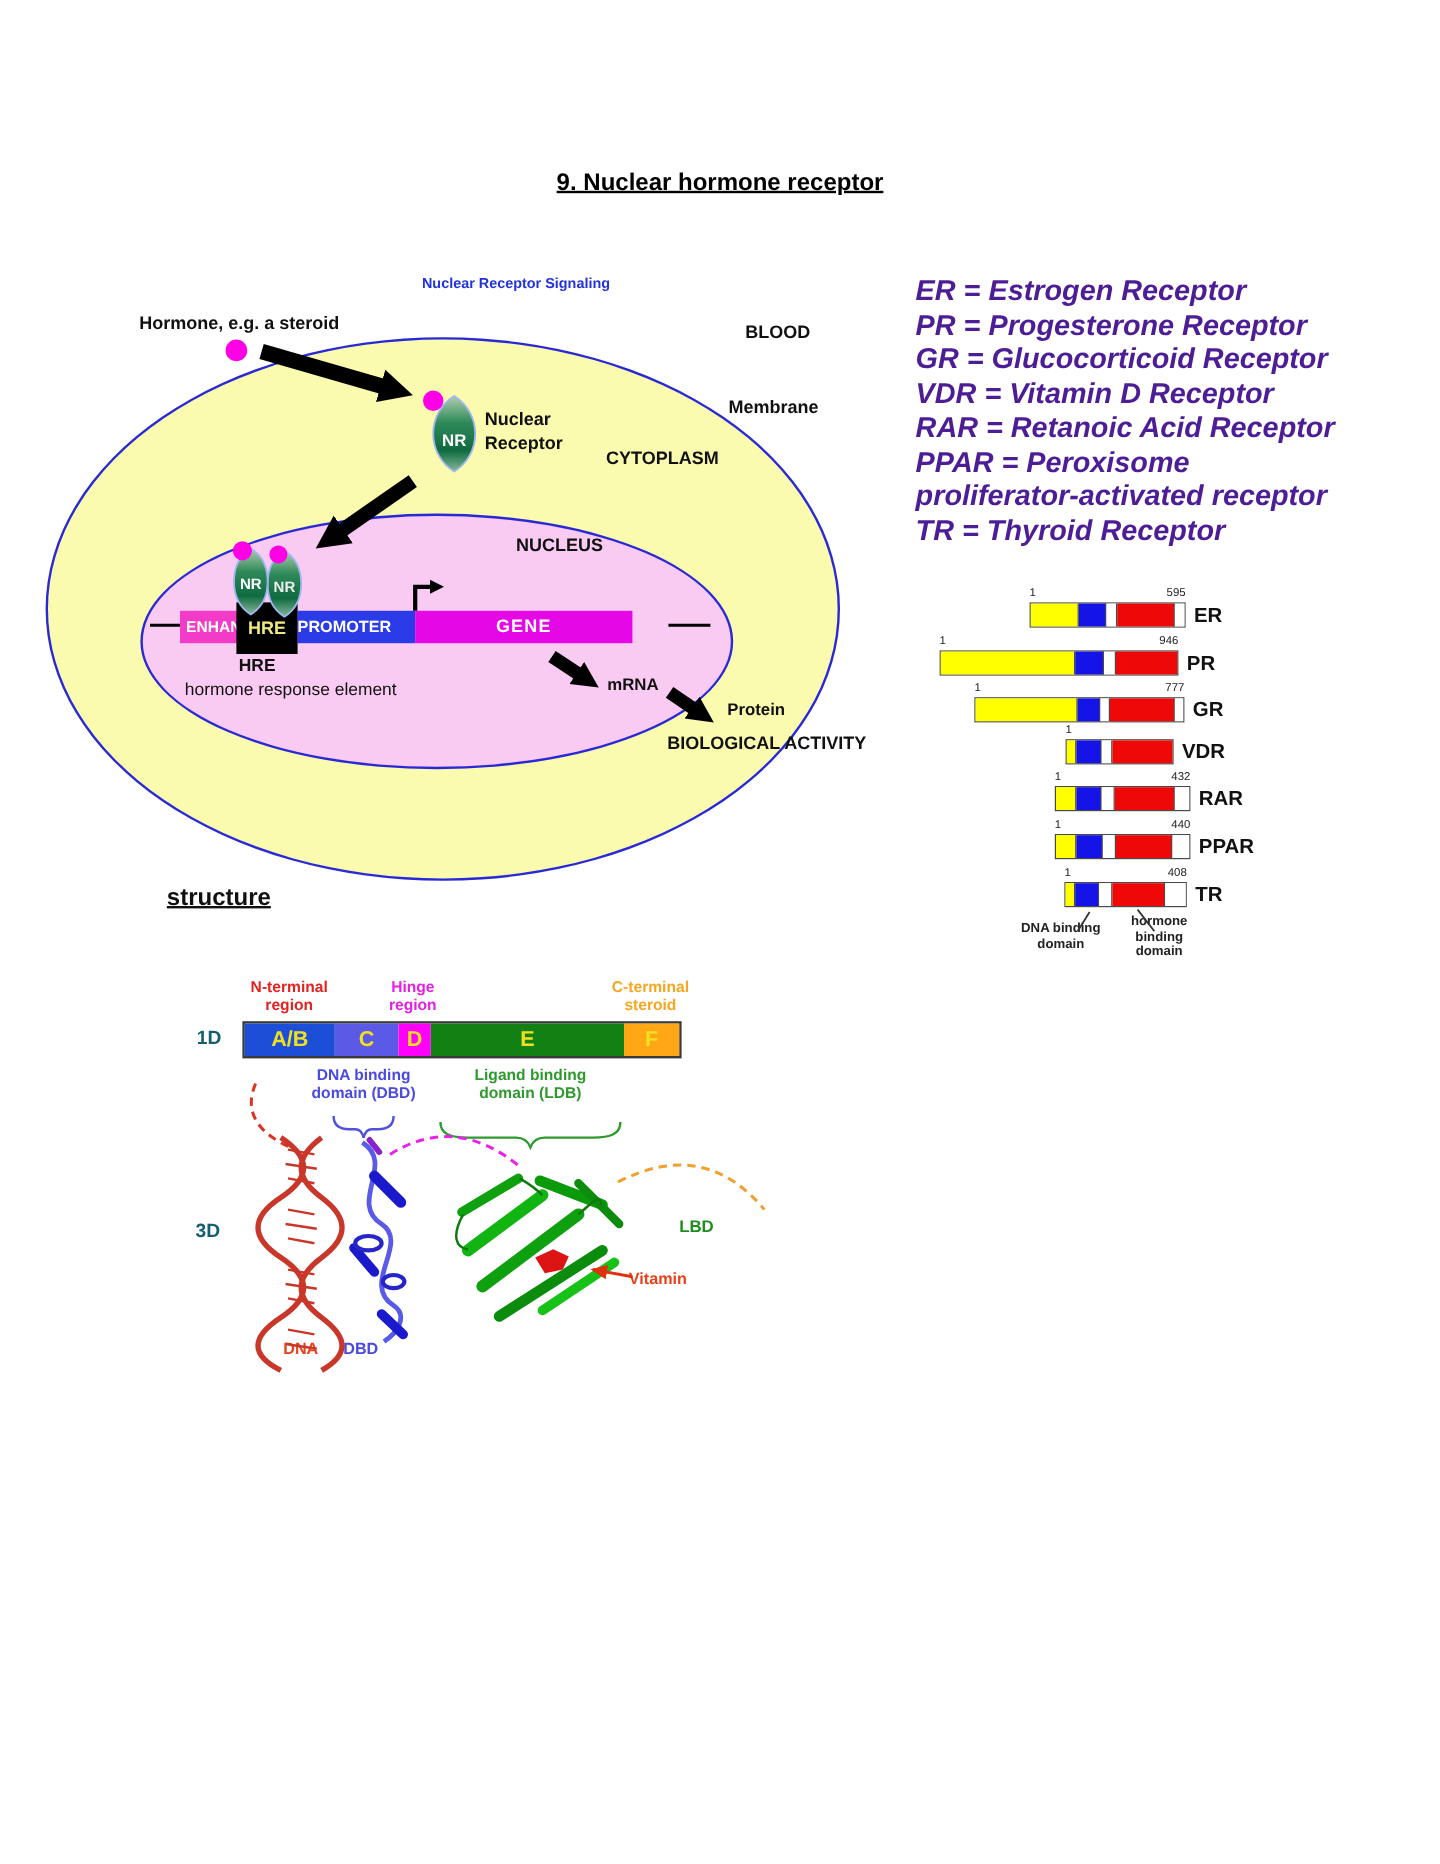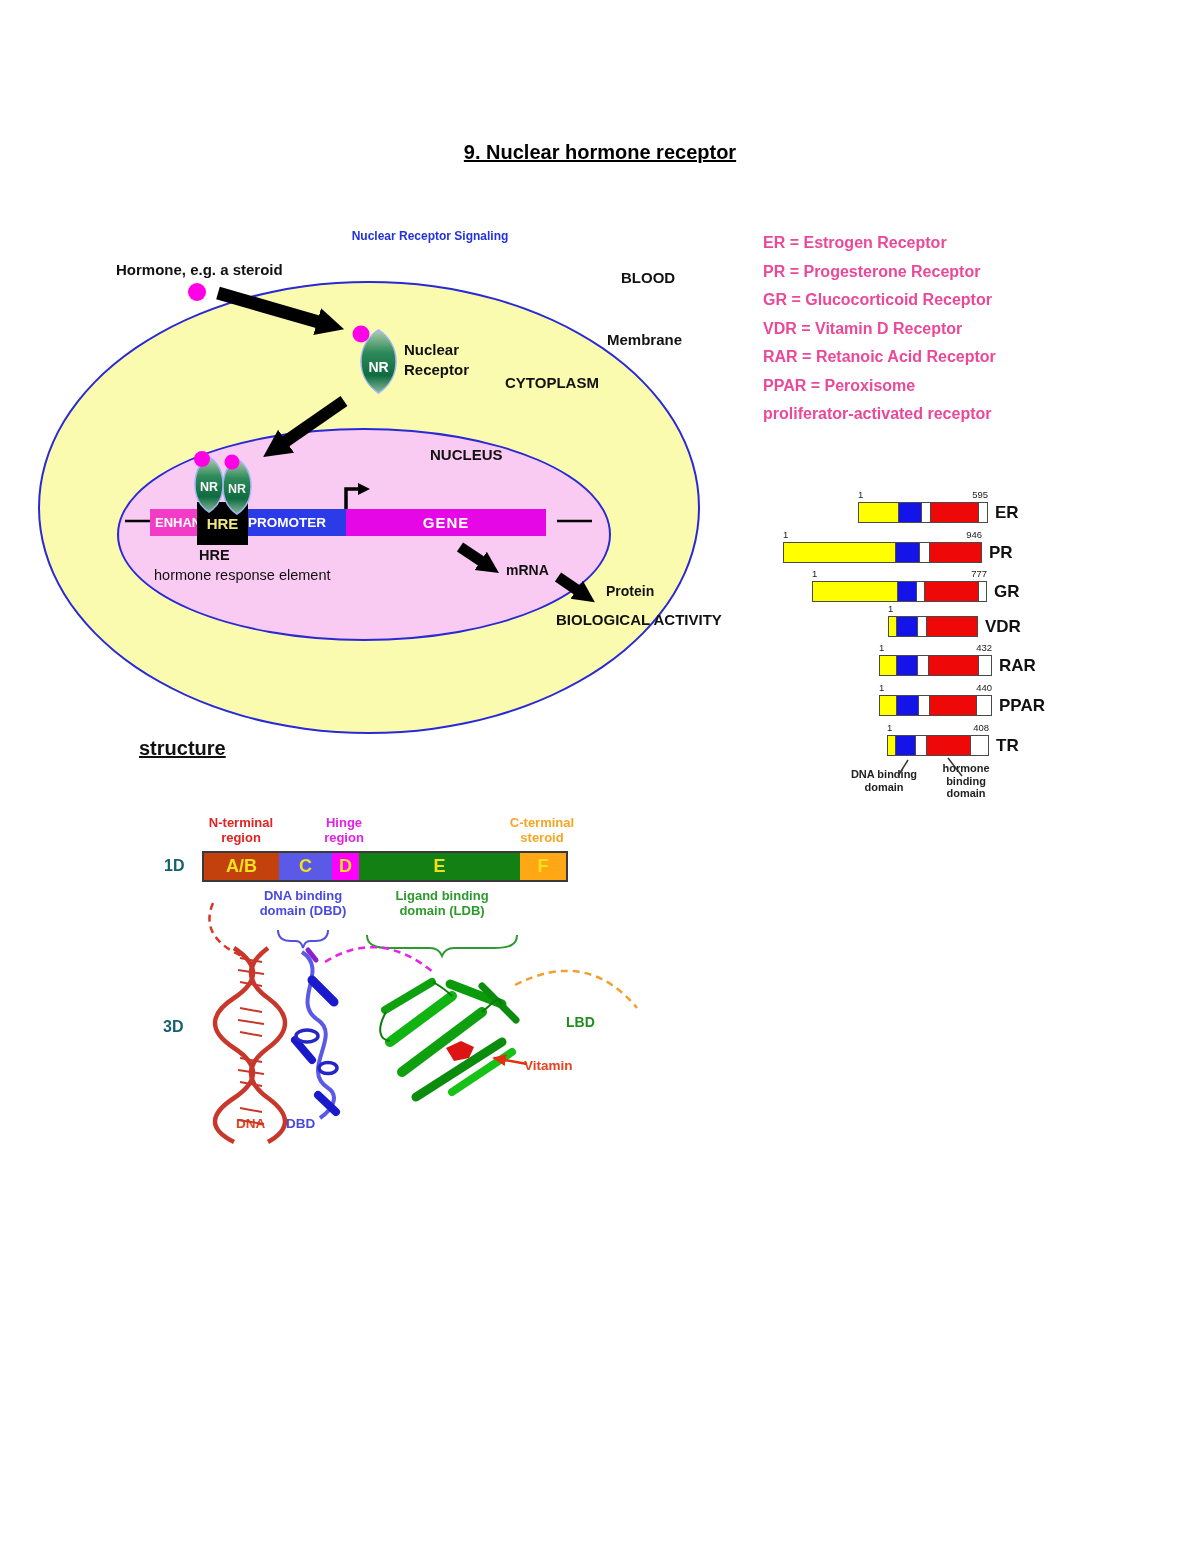--- a/index.html
+++ b/index.html
@@ -8,21 +8,21 @@
   .lab { position:absolute; white-space:pre-line; color:#111; }
   .doc-title { position:absolute; top:141px; left:0; width:1200px; text-align:center;
                font-size:20px; font-weight:bold; text-decoration:underline; color:#000; }
   .cell-ellipse { position:absolute; left:38px; top:281px; width:662px; height:453px;
                   background:#FBFBAF; border:2px solid #2929D6; border-radius:50%; }
   .nucleus-ellipse { position:absolute; left:117px; top:428px; width:494px; height:213px;
                      background:#F9CAF2; border:2px solid #2929D6; border-radius:50%; }
   svg.overlay { position:absolute; }
   .genebar-seg { position:absolute; height:27px; color:#fff; font-weight:bold; overflow:hidden; }
   .legend-block { position:absolute; left:763px; top:229px; width:340px; }
-  .legend-line { font-size:16px; font-weight:bold; color:#ec4899; line-height:28.5px; white-space:nowrap; }
+  .legend-line { font-size:24px; font-weight:bold; color:#4c1d95; line-height:28.5px; white-space:nowrap;font-style:italic; }
   .rbar-row { position:absolute; }
   .rbar-bar { position:absolute; left:0; top:0; width:100%; height:21px; border:1.5px solid #4a4a4a;
               display:flex; background:#fff; }
   .rbar-bar span { height:100%; border-right:1px solid #4a4a4a; }
   .rbar-bar span:last-child { border-right:none; }
   .rbar-num { position:absolute; top:-13px; font-size:9.5px; color:#222; }
   .rbar-label { position:absolute; left:100%; top:0; margin-left:7px; font-size:17px;
                 font-weight:bold; line-height:21px; color:#111; white-space:nowrap; }
   .bar1d { position:absolute; left:202px; top:851px; height:31px; display:flex;
            border:2px solid #3a3a3a; }
@@ -49,21 +49,21 @@
   <div class="lab" style="left:621px;top:269px;font-size:15px;font-weight:bold;">BLOOD</div>
   <div class="lab" style="left:607px;top:331px;font-size:15px;font-weight:bold;">Membrane</div>
   <div class="lab" style="left:505px;top:374px;font-size:15px;font-weight:bold;">CYTOPLASM</div>
   <div class="lab" style="left:430px;top:446px;font-size:15px;font-weight:bold;">NUCLEUS</div>
   <div class="lab" style="left:404px;top:340px;font-size:15px;font-weight:bold;line-height:20px;">Nuclear
 Receptor</div>
 
   <div class="genebar-seg" style="left:150px;top:509px;width:98px;background:#F23CC8;font-size:13px;line-height:27px;padding-left:5px;">ENHANCER</div>
   <div class="genebar-seg" style="left:197px;top:502px;width:51px;height:43px;background:#000;color:#EFE87A;font-size:15px;line-height:43px;text-align:center;">HRE</div>
   <div class="genebar-seg" style="left:248px;top:509px;width:98px;background:#2B3BE8;font-size:13.5px;line-height:27px;">PROMOTER</div>
-  <div class="genebar-seg" style="left:346px;top:509px;width:200px;background:#E607E6;font-size:15px;line-height:27px;text-align:center;letter-spacing:1px;">GENE</div>
+  <div class="genebar-seg" style="left:346px;top:509px;width:181px;background:#E607E6;font-size:15px;line-height:27px;text-align:center;letter-spacing:1px;">GENE</div>
 
   <div class="lab" style="left:199px;top:547px;font-size:14.5px;font-weight:bold;">HRE</div>
   <div class="lab" style="left:154px;top:567px;font-size:14.5px;font-weight:normal;">hormone response element</div>
   <div class="lab" style="left:506px;top:562px;font-size:14px;font-weight:bold;">mRNA</div>
   <div class="lab" style="left:606px;top:583px;font-size:14px;font-weight:bold;">Protein</div>
   <div class="lab" style="left:556px;top:611px;font-size:15px;font-weight:bold;">BIOLOGICAL ACTIVITY</div>
 
   <svg class="overlay" style="left:0;top:225px;" width="760" height="520" viewBox="0 0 760 520">
     <defs>
       <marker id="mBig" markerUnits="userSpaceOnUse" markerWidth="34" markerHeight="34" refX="5" refY="17" orient="auto">
@@ -109,20 +109,21 @@
   </svg>
 
   <div class="legend-block" id="legend">
       <div class="legend-line">ER = Estrogen Receptor</div>
       <div class="legend-line">PR = Progesterone Receptor</div>
       <div class="legend-line">GR = Glucocorticoid Receptor</div>
       <div class="legend-line">VDR = Vitamin D Receptor</div>
       <div class="legend-line">RAR = Retanoic Acid Receptor</div>
       <div class="legend-line">PPAR = Peroxisome</div>
       <div class="legend-line">proliferator-activated receptor</div>
+      <div class="legend-line">TR = Thyroid Receptor</div>
     </div>
 
   <div id="receptor-rows">
       <div class="rbar-row" style="left: 858px; top: 502px; width: 130px; height: 21px;">
         <div class="rbar-bar">
           <span style="width: 31%; background: rgb(255, 255, 0);"></span>
           <span style="width: 18%; background: rgb(20, 20, 232);"></span>
           <span style="width: 7%; background: rgb(255, 255, 255);"></span>
           <span style="width: 38%; background: rgb(238, 8, 8);"></span>
           <span style="width: 6%; background: rgb(255, 255, 255);"></span>
@@ -217,21 +218,21 @@
       <div class="toplab" style="left: 166px; color: rgb(227, 34, 34);">N-terminal
 region</div>
       <div class="toplab" style="left: 269px; color: rgb(227, 34, 227);">Hinge
 region</div>
       <div class="toplab" style="left: 467px; color: rgb(245, 166, 35);">C-terminal
 steroid</div>
     </div>
 
   <div class="lab" style="left:164px;top:857px;font-size:16px;font-weight:bold;color:#14606E;">1D</div>
   <div class="bar1d" id="bar1d">
-      <span style="width: 75px; background: #c2410c;">A/B</span>
+      <span style="width: 75px; background: #1d4ed8;">A/B</span>
       <span style="width: 53px; background: rgb(90, 90, 230);">C</span>
       <span style="width: 27px; background: rgb(255, 0, 255);">D</span>
       <span style="width: 161px; background: rgb(18, 128, 18);">E</span>
       <span style="width: 46px; background: rgb(255, 167, 20);">F</span>
     </div>
 
   <div class="lab" style="left:253px;top:888px;width:100px;text-align:center;font-size:13px;font-weight:bold;color:#4A4AE0;line-height:15px;">DNA binding
 domain (DBD)</div>
   <div class="lab" style="left:392px;top:888px;width:100px;text-align:center;font-size:13px;font-weight:bold;color:#2E9A2E;line-height:15px;">Ligand binding
 domain (LDB)</div>

